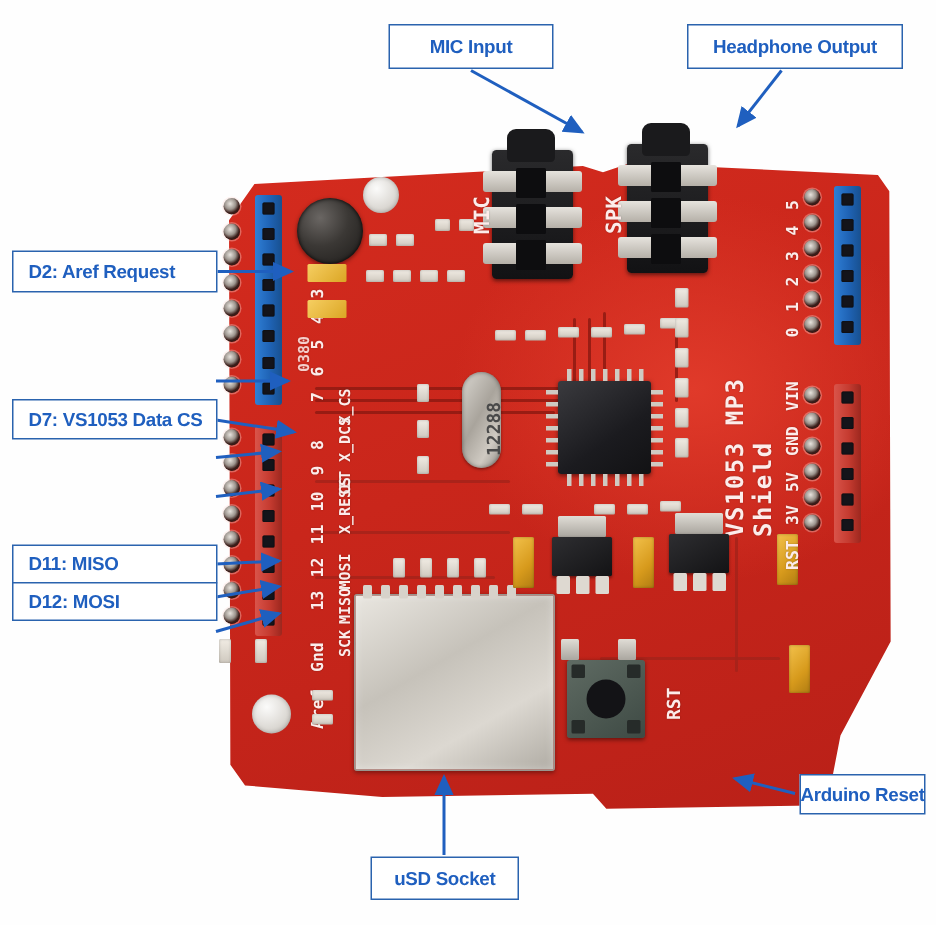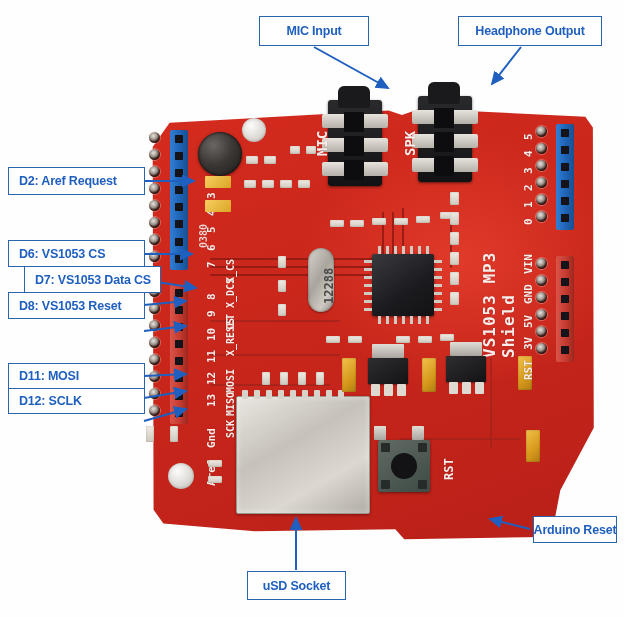--- a/index.html
+++ b/index.html
@@ -387,35 +387,29 @@
   </div>
 
   <div class="callout ctr" style="left:259px;top:16px;width:110px;height:30px;">
     <span>MIC Input</span>
   </div>
 
   <div class="callout" style="left:8px;top:167px;width:137px;height:28px;">
     <span>D2: Aref Request</span>
   </div>
 
-  <div class="callout" style="left:8px;top:240px;width:137px;height:27px;">
-    <span>D6: VS1053 CS</span>
-  </div>
-  <div class="callout" style="left:8px;top:266px;width:137px;height:27px;margin-left:16px;">
+  <div class="callout" style="left:8px;top:266px;width:137px;height:27px;">
     <span>D7: VS1053 Data CS</span>
   </div>
-  <div class="callout" style="left:8px;top:292px;width:137px;height:27px;">
-    <span>D8: VS1053 Reset</span>
-  </div>
 
   <div class="callout" style="left:8px;top:363px;width:137px;height:26px;">
-    <span>D11: MOSI</span>
+    <span>D11: MISO</span>
   </div>
   <div class="callout" style="left:8px;top:388px;width:137px;height:26px;">
-    <span>D12: SCLK</span>
+    <span>D12: MOSI</span>
   </div>
 
   <div class="callout ctr" style="left:247px;top:571px;width:99px;height:29px;">
     <span>uSD Socket</span>
   </div>
 
   <div class="callout ctr" style="left:533px;top:516px;width:84px;height:27px;">
     <span>Arduino Reset</span>
   </div>
 

